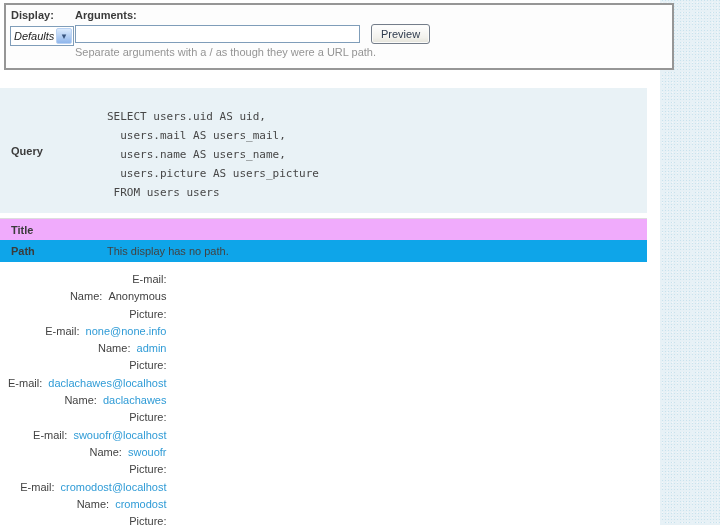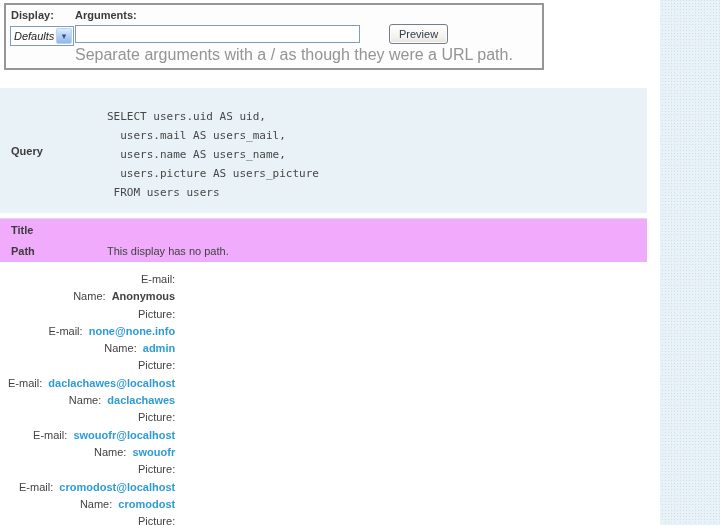--- a/index.html
+++ b/index.html
@@ -12,21 +12,21 @@
     background-color:#e7f1f6;
     background-image:
       radial-gradient(rgba(255,255,255,0.6) 25%, rgba(255,255,255,0) 26%),
       radial-gradient(rgba(176,214,230,0.55) 25%, rgba(176,214,230,0) 26%);
     background-size:5px 5px,3px 3px;
     background-position:0 0,1px 2px;
   }
 
   
   .panel{
-    position:absolute;left:4px;top:3px;width:540px;height:67px;
+    position:absolute;left:4px;top:3px;width:670px;height:67px;
     border:2px solid #969696;background:#fdfdfd;box-sizing:border-box;
   }
   .panel .lbl{position:absolute;font-size:11px;font-weight:bold;color:#3b3b3b;}
   .lbl-display{left:5px;top:4px;}
   .lbl-arguments{left:69px;top:4px;}
 
   .xp-select{
     position:absolute;left:4px;top:21px;width:64px;height:20px;
     border:1px solid #7f9db9;background:#fff;box-sizing:border-box;
     display:flex;align-items:center;justify-content:space-between;
@@ -41,54 +41,54 @@
     font-size:9px;color:#38547e;line-height:1;
   }
 
   .arg-input{
     position:absolute;left:69px;top:20px;width:285px;height:18px;
     border:1px solid #7f9db9;background:#fff;box-sizing:border-box;
     font-size:11px;padding:1px 3px;font-family:"Liberation Sans",sans-serif;
   }
 
   .btn-preview{
-    position:absolute;left:383px;top:19px;height:20px;
+    position:absolute;left:365px;top:19px;height:20px;
     border:1px solid #747d8a;border-radius:3px;
     background:linear-gradient(#ffffff,#f2f1ec 70%,#e4e3da);
     font-size:11px;color:#2f3b4d;padding:0 9px;
     font-family:"Liberation Sans",sans-serif;
     box-shadow:inset 0 0 0 1px #fbfbf9;cursor:pointer;
   }
 
-  .help-text{position:absolute;left:69px;top:41px;font-size:16px;color:#949494;}
+  .help-text{position:absolute;left:69px;top:41px;font-size:11px;color:#949494;}
 
   
   .info-table{position:absolute;left:0;top:88px;width:647px;}
   .irow{display:flex;box-sizing:border-box;}
   .row-query{background:#e9f2f6;height:125px;}
   .row-gap{height:5px;background:#fff;}
   .row-title{background:#f0abfc;height:22px;border-top:1px solid #dddddd;}
-  .row-path{background:#f0abfc;height:22px;}
+  .row-path{background:#0ea5e9;height:22px;}
   .cell-label{
     width:107px;flex:0 0 107px;padding-left:11px;box-sizing:border-box;
     font-size:11px;font-weight:bold;color:#3b3b3b;
     display:flex;align-items:center;
   }
   .cell-content{flex:1;display:flex;align-items:center;font-size:11px;color:#424242;}
   .row-query .cell-content{align-items:center;}
   .sql-pre{
     margin:7px 0 0 0;font-family:"DejaVu Sans Mono","Liberation Mono",monospace;
     font-size:11px;line-height:19px;color:#474747;white-space:pre;
   }
 
   
   .results{position:absolute;left:8px;top:271px;font-size:11px;color:#424242;}
   .r-line{height:17.3px;line-height:17.3px;white-space:nowrap;text-align:right;}
   .flabel{color:#424242;}
-  .fval{margin-left:3px;font-weight:bold;}
+  .fval{margin-left:3px;}
   .lnk{color:#2f9bd6;text-decoration:none;cursor:pointer;}
 </style>
 </head>
 <body>
 
 <div class="stage">
 
   <div class="side-texture"></div>
 
   <div class="panel">

